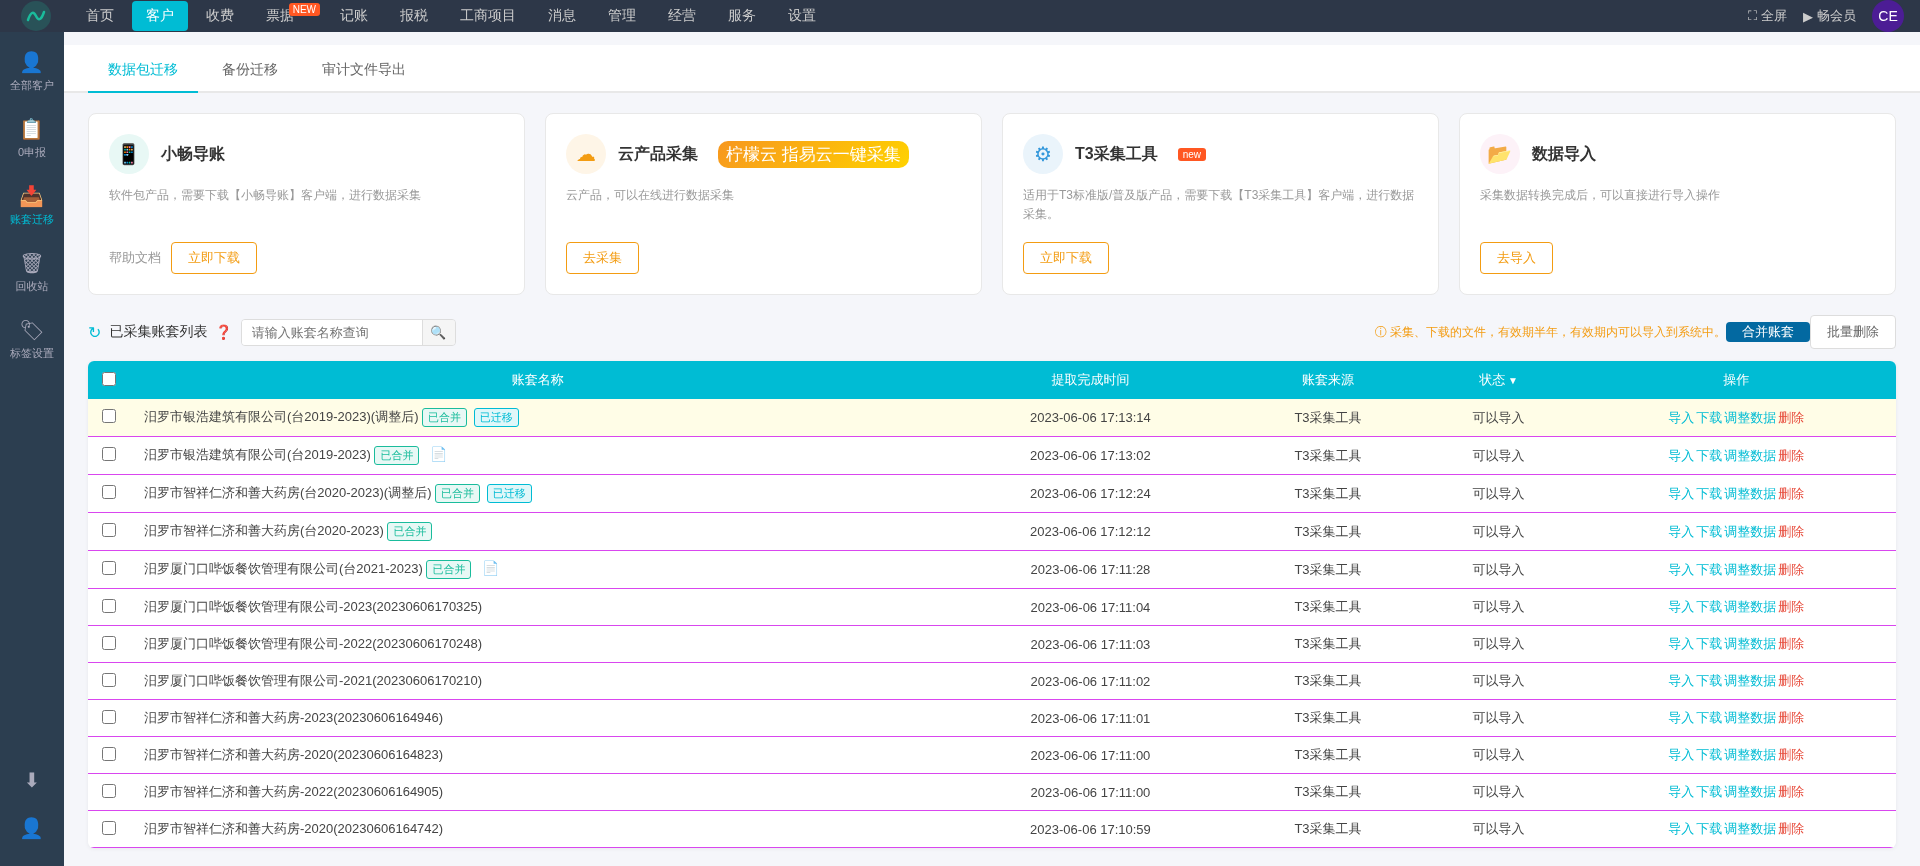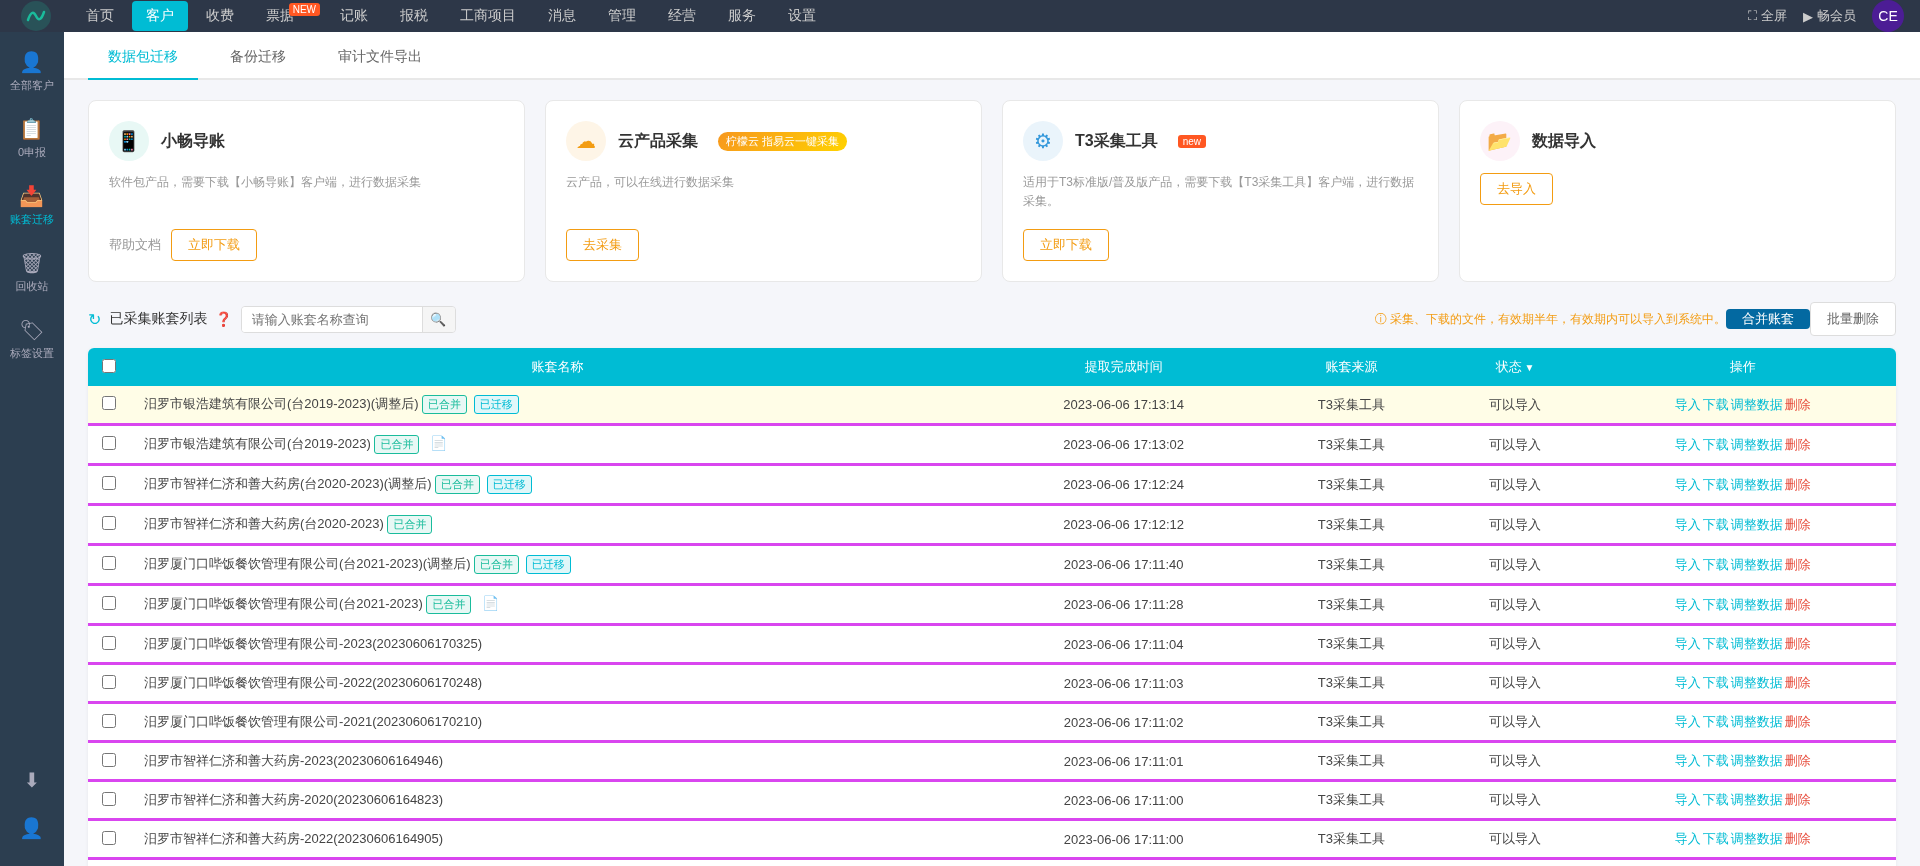--- a/index.html
+++ b/index.html
@@ -24,35 +24,35 @@
     .sidebar { width: 64px; background: #2c3e50; display: flex; flex-direction: column; align-items: center; padding: 8px 0; gap: 4px; flex-shrink: 0; }
     .sidebar-item { width: 56px; display: flex; flex-direction: column; align-items: center; padding: 10px 4px; border-radius: 6px; cursor: pointer; color: #aab; gap: 4px; font-size: 11px; text-align: center; }
     .sidebar-item.active { color: #00bcd4; }
     .sidebar-icon { font-size: 20px; }
     .sidebar-bottom { margin-top: auto; }
 
     
     .content { flex: 1; display: flex; flex-direction: column; overflow: hidden; background: #f5f6fa; }
 
     
-    .tabs-bar { background: #fff; padding: 0 24px; display: flex; align-items: flex-end; gap: 12px; border-bottom: 2px solid #e8e8e8; height: 48px; flex-shrink: 0; }
+    .tabs-bar { background: #fff; padding: 0 24px; display: flex; align-items: flex-end; gap: 4px; border-bottom: 2px solid #e8e8e8; height: 48px; flex-shrink: 0; margin-top: 13px; }
     .tab { padding: 12px 20px; cursor: pointer; font-size: 14px; color: #666; border-bottom: 2px solid transparent; margin-bottom: -2px; }
     .tab.active { color: #00bcd4; border-bottom: 2px solid #00bcd4; font-weight: 500; }
 
     
     .cards-area { display: flex; gap: 20px; padding: 20px 24px; background: #f5f6fa; flex-shrink: 0; }
     .card { background: #fff; border-radius: 8px; padding: 20px; flex: 1; min-width: 0; border: 1px solid #e8e8e8; }
     .card-header { display: flex; align-items: center; gap: 12px; margin-bottom: 12px; }
     .card-icon { width: 40px; height: 40px; border-radius: 50%; display: flex; align-items: center; justify-content: center; font-size: 20px; flex-shrink: 0; }
     .card-icon.green { background: #e8f8f5; color: #1abc9c; }
     .card-icon.orange { background: #fef5e7; color: #f39c12; }
     .card-icon.blue { background: #eaf4fb; color: #3498db; }
     .card-icon.red { background: #fdf2f8; color: #e74c3c; }
     .card-title { font-size: 16px; font-weight: bold; color: #333; }
-    .card-tag { background: linear-gradient(135deg, #f7971e, #ffd200); color: #fff; font-size: 11px; padding: 2px 8px; border-radius: 10px; margin-left: 8px; }
+    .card-tag { background: linear-gradient(135deg, #f7971e, #ffd200); color: #fff; font-size: 17px; padding: 2px 8px; border-radius: 10px; margin-left: 8px; }
     .card-tag.new { background: linear-gradient(135deg, #43c6ac, #191654); }
     .card-desc { color: #999; font-size: 12px; line-height: 1.6; margin-bottom: 16px; min-height: 40px; }
     .card-actions { display: flex; gap: 10px; align-items: center; }
     .btn-outline { border: 1px solid #f39c12; color: #f39c12; background: #fff; padding: 6px 16px; border-radius: 4px; cursor: pointer; font-size: 13px; }
     .btn-link { color: #999; font-size: 13px; cursor: pointer; text-decoration: none; }
 
     
     .table-area { flex: 1; overflow: auto; padding: 0 24px 16px; }
     .table-toolbar { display: flex; align-items: center; justify-content: space-between; margin-bottom: 12px; }
     .table-toolbar-left { display: flex; align-items: center; gap: 8px; }
@@ -61,21 +61,21 @@
     .search-box input { border: none; outline: none; padding: 5px 10px; font-size: 13px; width: 180px; color: #666; }
     .search-box-icon { padding: 5px 8px; background: #f5f5f5; color: #999; cursor: pointer; border-left: 1px solid #ddd; }
     .btn-teal { background: #0369a1; color: #fff; border: none; padding: 1px 16px; border-radius: 4px; cursor: pointer; font-size: 13px; }
     .btn-default { background: #fff; color: #666; border: 1px solid #ddd; padding: 7px 16px; border-radius: 4px; cursor: pointer; font-size: 13px; }
 
     
     .data-table { width: 100%; border-collapse: collapse; background: #fff; border-radius: 6px; overflow: hidden; box-shadow: 0 1px 4px rgba(0,0,0,0.06); }
     .data-table thead tr { background: #00bcd4; color: #fff; }
     .data-table thead th { padding: 10px 14px; text-align: center; font-weight: 500; font-size: 13px; }
     .data-table thead th:first-child { width: 40px; }
-    .data-table tbody tr { border-bottom: 3px solid #d946ef; }
+    .data-table tbody tr { border-bottom: 1px solid #d946ef; }
     .data-table tbody tr.highlighted { background: #fffde7; }
     .data-table tbody td { padding: 9px 14px; text-align: center; font-size: 13px; color: #444; }
     .data-table tbody td:nth-child(2) { text-align: left; }
     .td-actions { display: flex; gap: 2px; justify-content: center; }
     .action-link { color: #00bcd4; cursor: pointer; font-size: 13px; }
     .action-link.red { color: #e74c3c; }
     .status-ok { color: #1abc9c; }
     .badge { display: inline-block; border-radius: 3px; font-size: 11px; padding: 1px 5px; margin-right: 3px; }
     .badge-green { background: #e8f8f5; color: #1abc9c; border: 1px solid #1abc9c; }
     .badge-teal { background: #e0f7f9; color: #00bcd4; border: 1px solid #00bcd4; }
@@ -202,20 +202,21 @@
         <div class="card-actions">
           <button class="btn-outline">立即下载</button>
         </div>
       </div>
 
       <div class="card">
         <div class="card-header">
           <div class="card-icon red">📂</div>
           <span class="card-title">数据导入</span>
         </div>
+        <div class="card-desc">采集数据转换完成后，可以直接进行导入操作</div>
         <div class="card-actions">
           <button class="btn-outline">去导入</button>
         </div>
       </div>
     </div>
 
     <div class="table-area">
       <div class="table-toolbar">
         <div class="table-toolbar-left">
           <span style="color:#00bcd4; font-size:16px; cursor:pointer;">↻</span>
@@ -303,35 +304,20 @@
                 <div class="td-actions">
                   <span class="action-link">导入</span>
                   <span class="action-link">下载</span>
                   <span class="action-link">调整数据</span>
                   <span class="action-link red">删除</span>
                 </div>
               </td>
             </tr>
             <tr>
               <td class="checkbox-cell"><input type="checkbox" style=""></td>
-              <td>汨罗厦门口哔饭餐饮管理有限公司(台2021-2023)(调整后) <span class="badge badge-green">已合并</span> <span class="badge badge-teal">已迁移</span></td>
-              <td>2023-06-06 17:11:40</td>
-              <td>T3采集工具</td>
-              <td class="status-ok">可以导入</td>
-              <td>
-                <div class="td-actions">
-                  <span class="action-link">导入</span>
-                  <span class="action-link">下载</span>
-                  <span class="action-link">调整数据</span>
-                  <span class="action-link red">删除</span>
-                </div>
-              </td>
-            </tr>
-            <tr>
-              <td class="checkbox-cell"><input type="checkbox" style=""></td>
               <td>汨罗厦门口哔饭餐饮管理有限公司(台2021-2023) <span class="badge badge-green">已合并</span> <span class="file-icon">📄</span></td>
               <td>2023-06-06 17:11:28</td>
               <td>T3采集工具</td>
               <td class="status-ok">可以导入</td>
               <td>
                 <div class="td-actions">
                   <span class="action-link">导入</span>
                   <span class="action-link">下载</span>
                   <span class="action-link">调整数据</span>
                   <span class="action-link red">删除</span>

